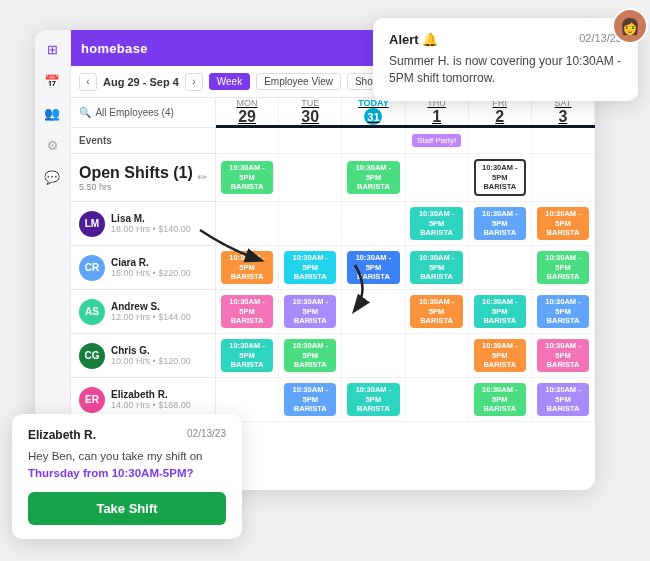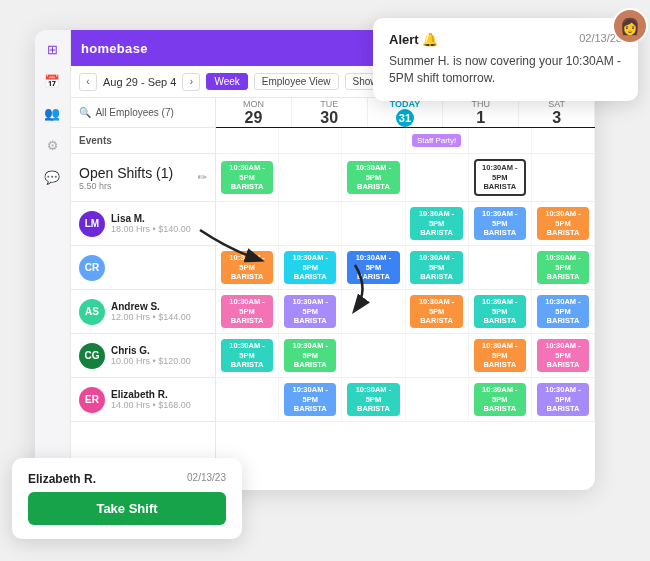--- a/index.html
+++ b/index.html
@@ -96,21 +96,21 @@
       cursor: pointer;
       font-size: 10px;
       display: flex;
       align-items: center;
       justify-content: center;
       color: #555;
     }
     .date-range {
       font-size: 11px;
       color: #333;
-      font-weight: 400;
+      font-weight: 700;
     }
     .nav-btn {
       background: none;
       border: 1px solid #ddd;
       border-radius: 3px;
       padding: 2px 7px;
       font-size: 10px;
       cursor: pointer;
       color: #444;
     }
@@ -170,22 +170,22 @@
     .open-shifts-row {
       height: 48px;
       display: flex;
       align-items: center;
       padding: 0 8px;
       border-bottom: 1px solid #e8e8e8;
       gap: 4px;
     }
     .open-shifts-info { flex: 1; }
     .open-shifts-title {
-      font-size: 14px;
-      font-weight: 400;
+      font-size: 16px;
+      font-weight: 700;
       color: #222;
     }
     .open-shifts-sub {
       font-size: 9px;
       color: #888;
     }
     .pencil-icon {
       font-size: 11px;
       color: #888;
       cursor: pointer;
@@ -229,21 +229,22 @@
     .right-grid {
       flex: 1;
       overflow: hidden;
       position: relative;
     }
 
     
     .day-headers {
       display: flex;
       height: 30px;
-      border-bottom: 1px solid #0f172a;
+      border-bottom: 3px solid #0f172a;
+      text-decoration: underline;
     }
     .day-header {
       flex: 1;
       display: flex;
       flex-direction: column;
       align-items: center;
       justify-content: center;
       font-size: 9px;
       color: #888;
       border-right: 1px solid #f0f0f0;
@@ -448,44 +449,48 @@
     <button class="nav-btn">Employee View</button>
     <button class="nav-btn">Show More Locations</button>
   </div>
 
   <div class="calendar-body">
 
     <div class="left-panel">
 
       <div class="filter-bar">
         <span class="filter-icon">🔍</span>
-        <span class="filter-label">All Employees (7)</span>
+        <span class="filter-label">All Employees (4)</span>
       </div>
 
       <div class="events-bar">
         <span class="events-label">Events</span>
       </div>
 
       <div class="open-shifts-row">
         <div class="open-shifts-info">
           <div class="open-shifts-title">Open Shifts (1)</div>
           <div class="open-shifts-sub">5.50 hrs</div>
         </div>
         <span class="pencil-icon">✏</span>
       </div>
 
       <div class="employee-row">
-        <div class="avatar" style="background:#6d28d9;">LM</div>
+        <div class="avatar" style="background:#4c1d95;">LM</div>
         <div class="emp-info">
           <div class="emp-name">Lisa M.</div>
           <div class="emp-hours">18.00 Hrs • $140.00</div>
         </div>
       </div>
       <div class="employee-row">
         <div class="avatar" style="background:#60a5fa;">CR</div>
+        <div class="emp-info">
+          <div class="emp-name">Ciara R.</div>
+          <div class="emp-hours">16.00 Hrs • $220.00</div>
+        </div>
       </div>
       <div class="employee-row">
         <div class="avatar" style="background:#34d399;">AS</div>
         <div class="emp-info">
           <div class="emp-name">Andrew S.</div>
           <div class="emp-hours">12.00 Hrs • $144.00</div>
         </div>
       </div>
       <div class="employee-row">
         <div class="avatar" style="background:#15803d;">CG</div>
@@ -516,20 +521,24 @@
         </div>
         <div class="day-header today">
           <span class="day-label" style="color:#00aacc;font-weight:700;font-size:9px;">TODAY</span>
           <span class="day-num" style="background:#00aacc;color:#fff;border-radius:50%;width:18px;height:18px;display:flex;align-items:center;justify-content:center;font-size:11px;">31</span>
         </div>
         <div class="day-header">
           <span class="day-label">THU</span>
           <span class="day-num">1</span>
         </div>
         <div class="day-header">
+          <span class="day-label">FRI</span>
+          <span class="day-num">2</span>
+        </div>
+        <div class="day-header">
           <span class="day-label">SAT</span>
           <span class="day-num">3</span>
         </div>
       </div>
 
       <div class="grid-rows">
 
         <div class="grid-row" style="height:26px;">
           <div class="grid-cell"></div>
           <div class="grid-cell"></div>
@@ -656,20 +665,25 @@
   <div class="alert-body">Summer H. is now covering your 10:30AM - 5PM shift tomorrow.</div>
   <div class="alert-avatar" style="position:absolute;top:-10px;right:-10px;width:36px;height:36px;border-radius:50%;background:#c97b5a;border:2px solid #fff;display:flex;align-items:center;justify-content:center;overflow:hidden;">
     <span style="font-size:16px;">👩</span>
   </div>
 </div>
 
 <div class="message-card" style="position:absolute;bottom:22px;left:12px;width:230px;">
   <div class="msg-header">
     <span class="msg-sender">Elizabeth R.</span>
     <span class="msg-date">02/13/23</span>
+  </div>
+  <div class="msg-body">
+    <span>Hey Ben, can you take my shift on</span>
+    <br>
+    <span class="msg-highlight">Thursday from 10:30AM-5PM?</span>
   </div>
   <button class="take-shift-btn">Take Shift</button>
 </div>
 
 <svg class="annotation-svg" viewBox="0 0 650 561" xmlns="http://www.w3.org/2000/svg" style="position:absolute;top:0;left:0;width:650px;height:561px;pointer-events:none;z-index:30;">
 
   <path d="M 200 230 Q 230 250 260 260" stroke="#222" stroke-width="2.5" fill="none" marker-end="url(#arrowhead)"></path>
 
   <path d="M 355 265 Q 370 290 355 310" stroke="#222" stroke-width="2.5" fill="none" marker-end="url(#arrowhead2)"></path>
   <defs>

